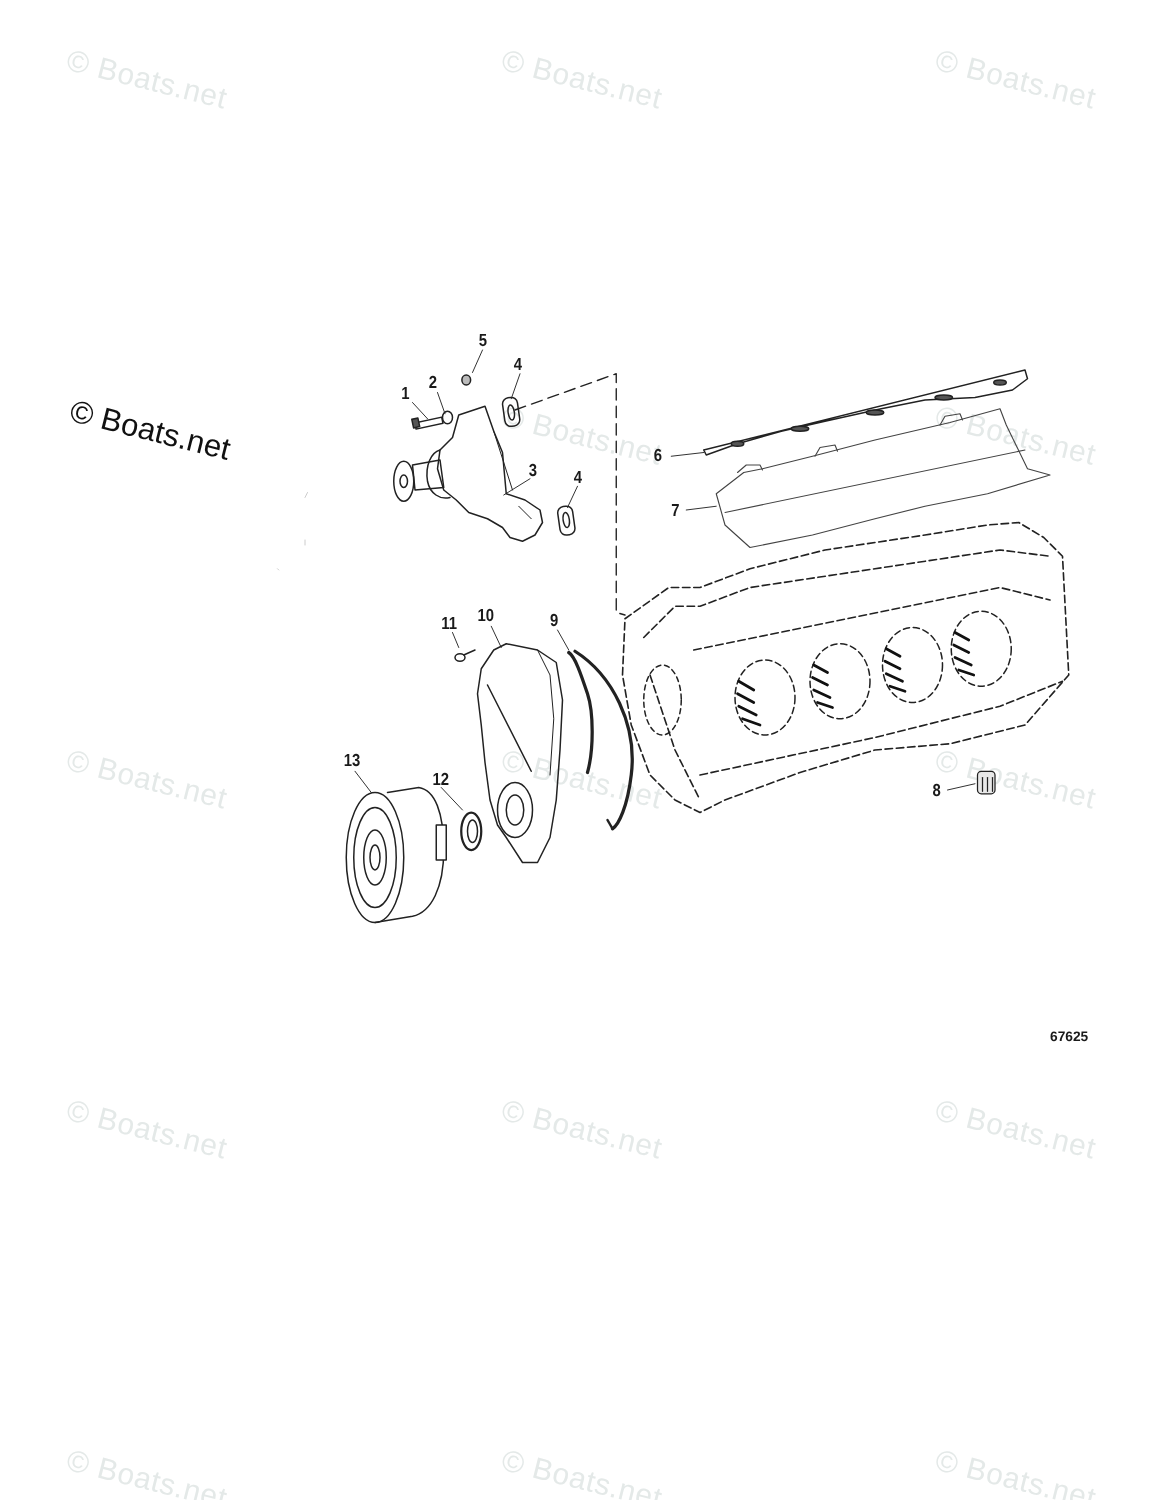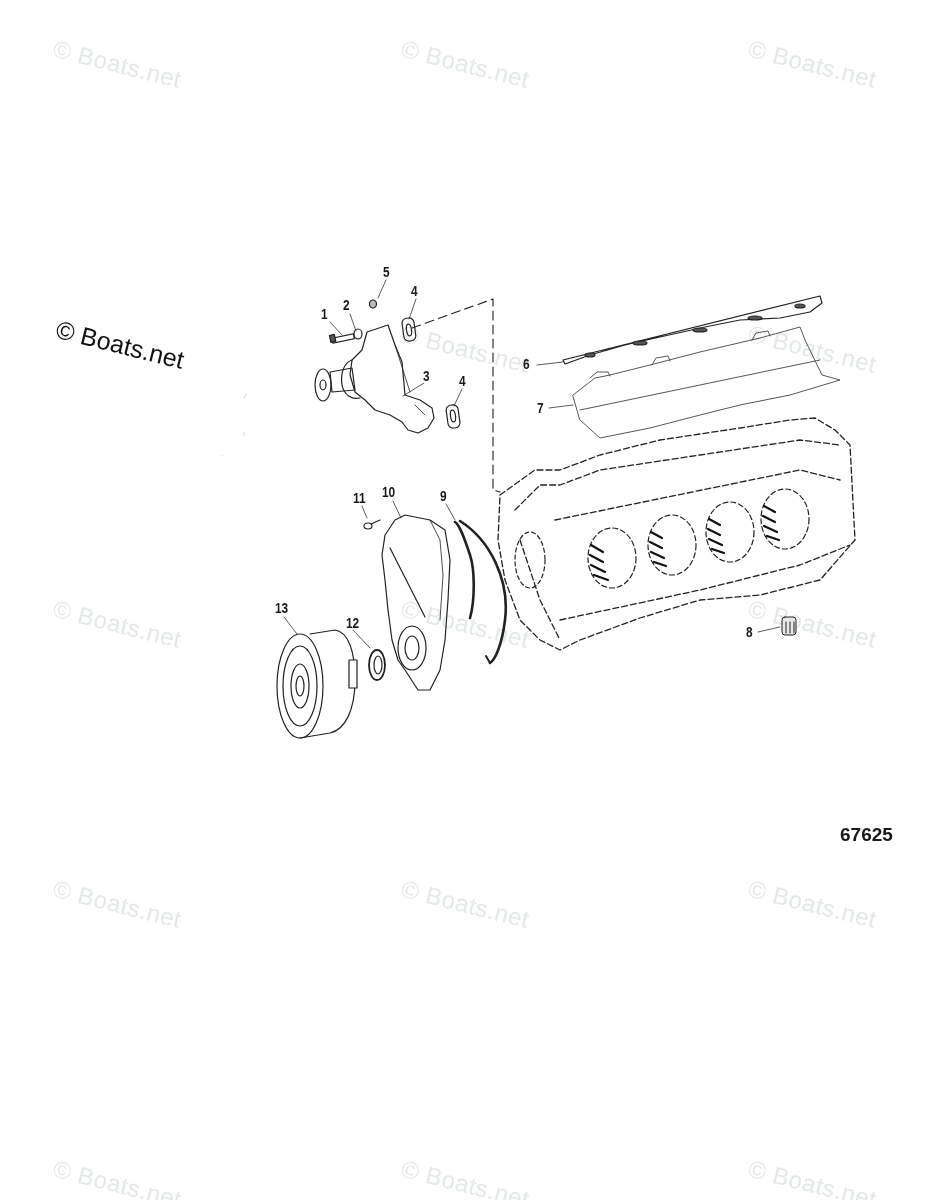--- a/index.html
+++ b/index.html
@@ -6,21 +6,21 @@
   body { width:927px; height:1200px; position:relative; overflow:hidden;
          font-family:"Liberation Sans", sans-serif; }
   .wm { position:absolute; font-family:"Liberation Sans", sans-serif; font-size:24px;
         color:#e4e9e8; transform:rotate(14deg); transform-origin:left top; white-space:nowrap;
         letter-spacing:0.5px; }
   .wm-main { position:absolute; font-family:"Liberation Sans", sans-serif; font-size:25px;
         color:#111; transform:rotate(14deg); transform-origin:left top; white-space:nowrap; }
   .callout { position:absolute; font-family:"Liberation Sans", sans-serif; font-weight:bold;
         font-size:14px; color:#1a1a1a; transform:scaleX(0.85); transform-origin:left top; }
   .fig { position:absolute; font-family:"Liberation Sans", sans-serif; font-weight:bold;
-        font-size:19px; color:#1a1a1a; }
+        font-size:11px; color:#1a1a1a; }
   svg.diagram { position:absolute; left:0; top:0; }
 </style>
 </head>
 <body>
 
 <div>
   <div class="wm" style="left:57px;top:35px">© Boats.net</div>
   <div class="wm" style="left:405px;top:35px">© Boats.net</div>
   <div class="wm" style="left:752px;top:35px">© Boats.net</div>
   <div class="wm" style="left:405px;top:320px">© Boats.net</div>

